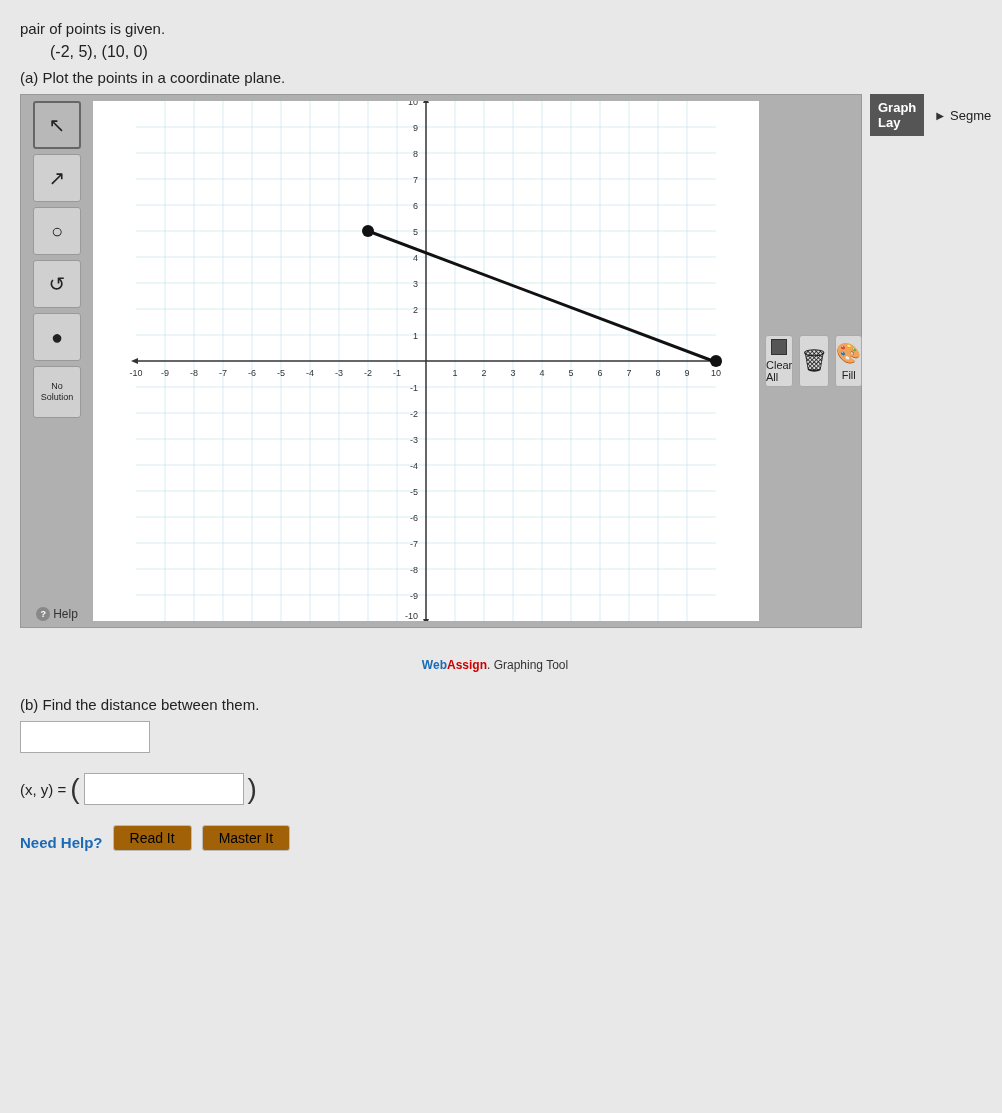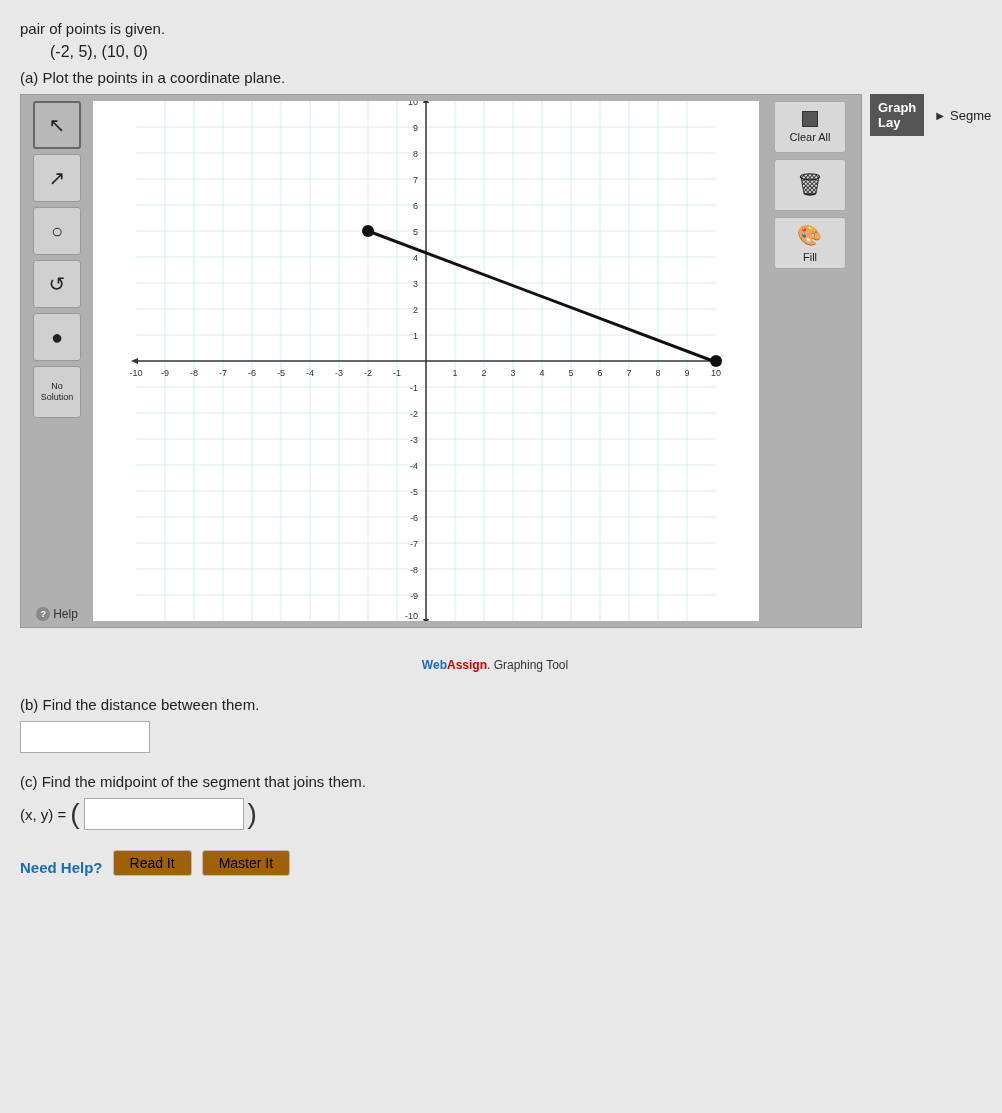--- a/index.html
+++ b/index.html
@@ -87,21 +87,21 @@
     
     .graph-area {
       flex: 1;
       background: #fff;
       position: relative;
       overflow: hidden;
     }
     
     .right-panel {
       display: flex;
-      flex-direction: column;
+      flex-direction: row;
       gap: 6px;
       width: 90px;
       align-items: center;
     }
     .clear-all-btn {
       width: 72px;
       height: 52px;
       background: #d8d8d8;
       border: 1px solid #aaa;
       border-radius: 3px;
@@ -419,21 +419,20 @@
     <span class="wa">Web</span><span class="assign">Assign</span><span>. Graphing Tool</span>
   </div>
 
   <div class="bottom-section">
     <div class="section-part">
       <p class="part-text">(b) Find the distance between them.</p>
       <input class="input-field" type="text" value="" style="">
     </div>
 
     <div class="section-part">
-      <p class="part-text">(c) Find the midpoint of the segment that joins them.</p>
       <div class="midpoint-row">
         <span>(x, y) =</span>
         <span class="paren">(</span>
         <input class="input-field" type="text" style="width: 160px;" value="">
         <span class="paren">)</span>
       </div>
     </div>
 
     <div class="need-help-row">
       <span class="need-help-label">Need Help?</span>

